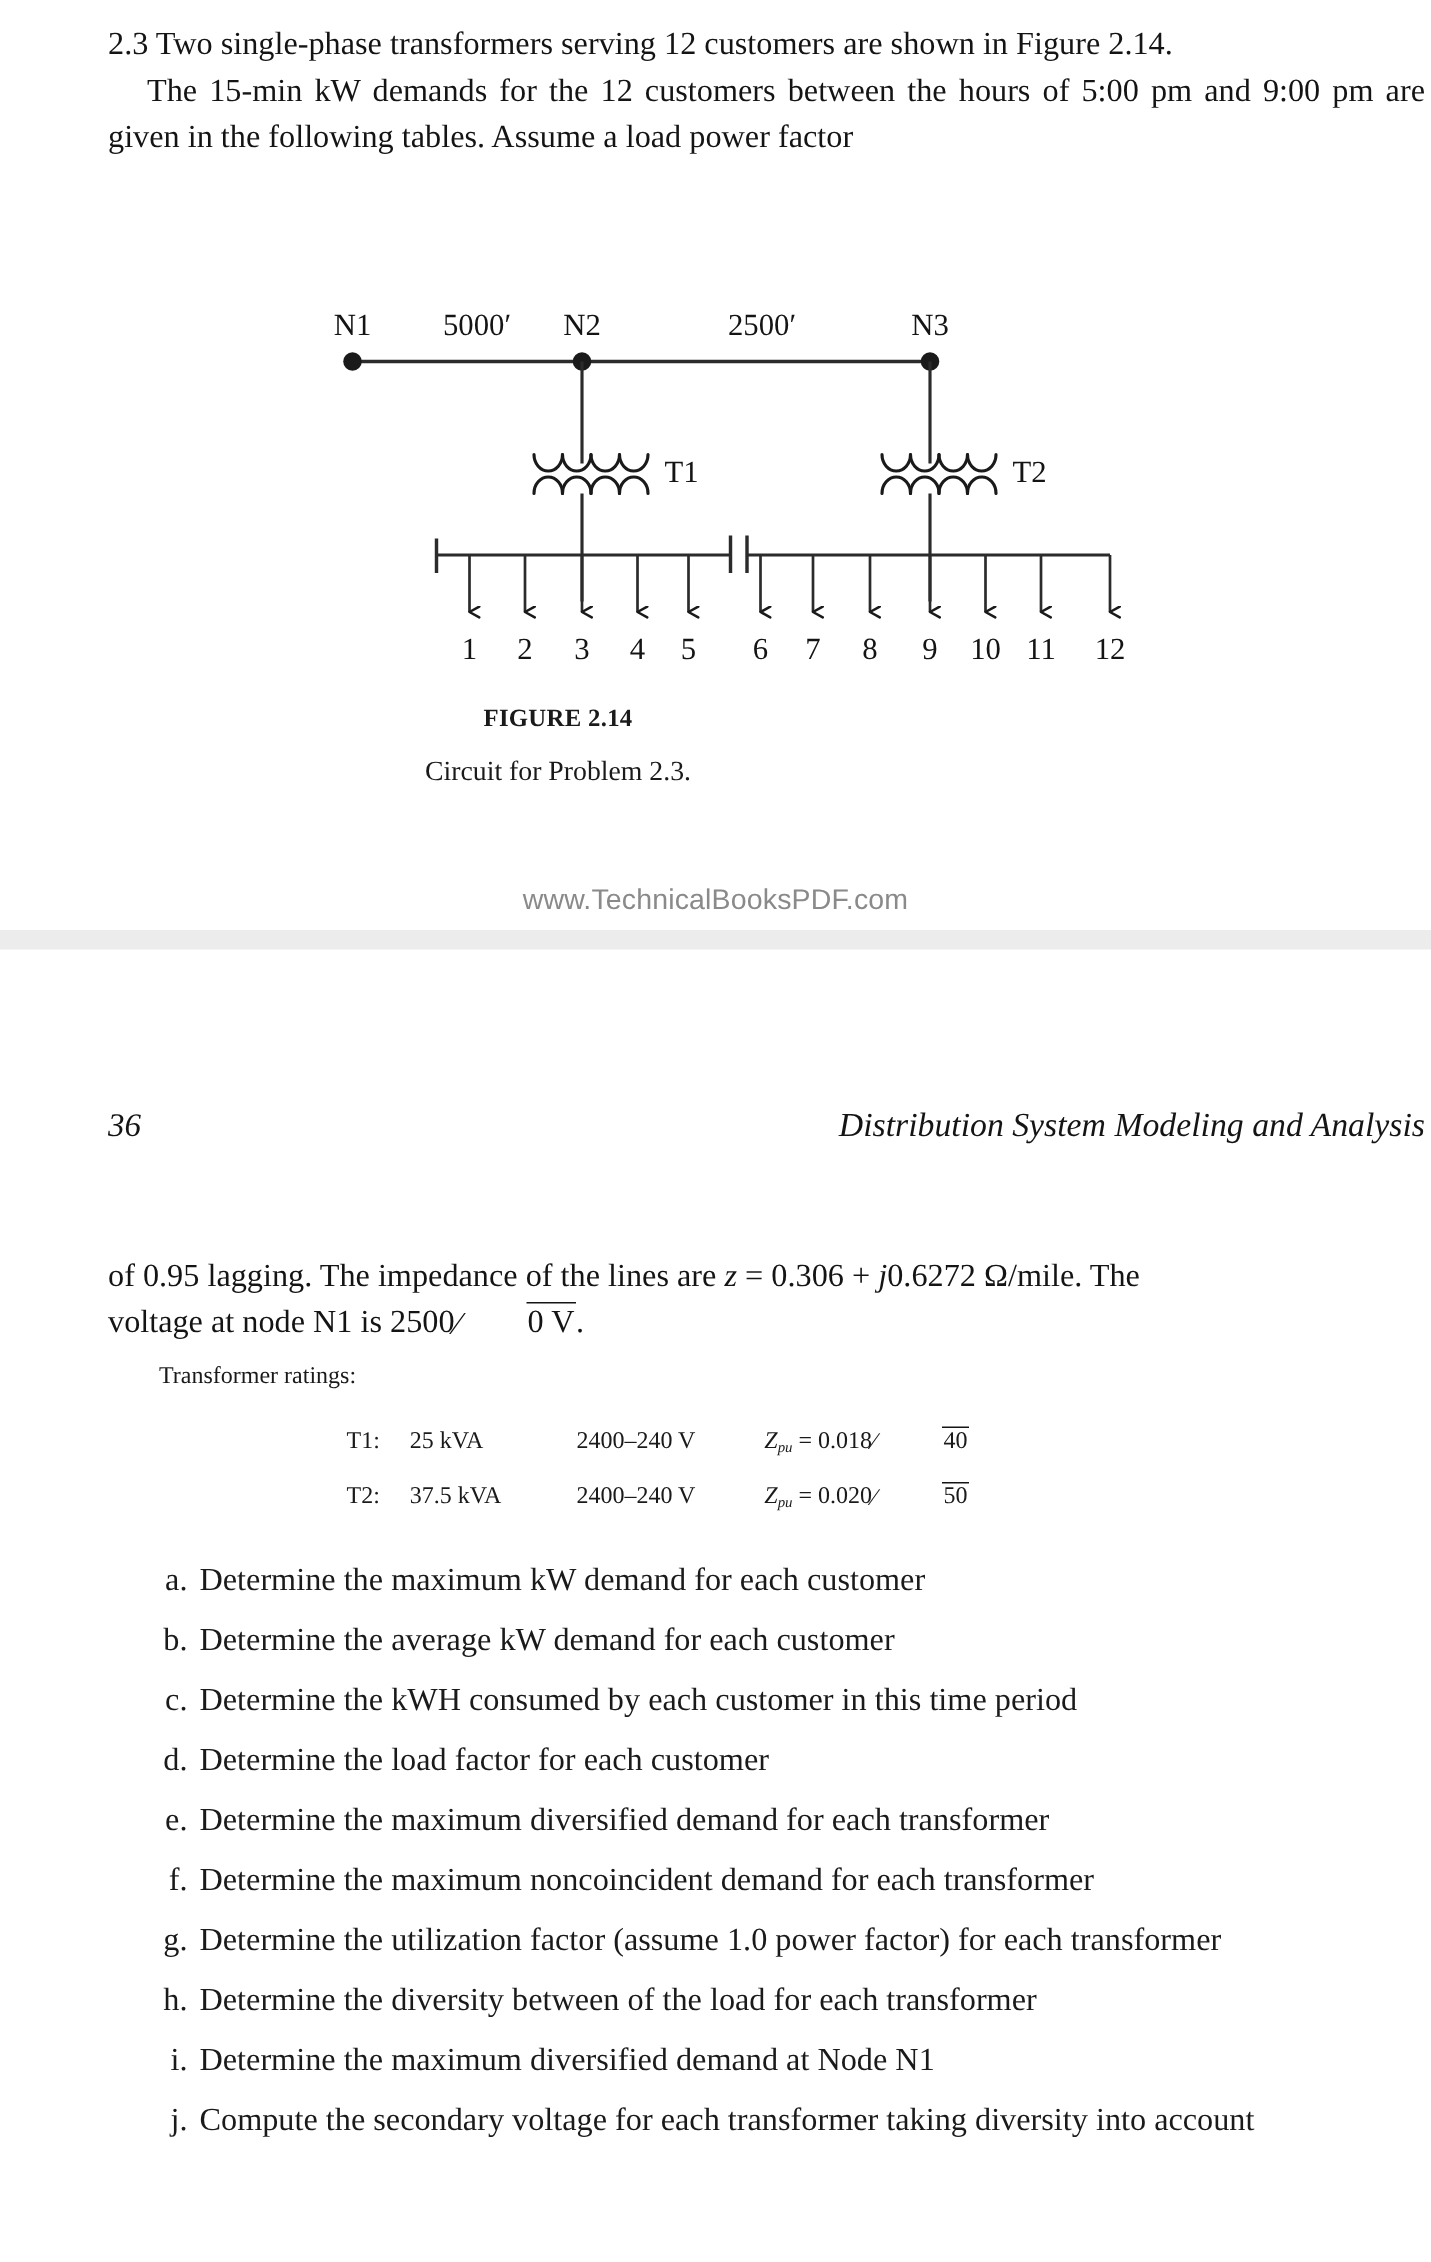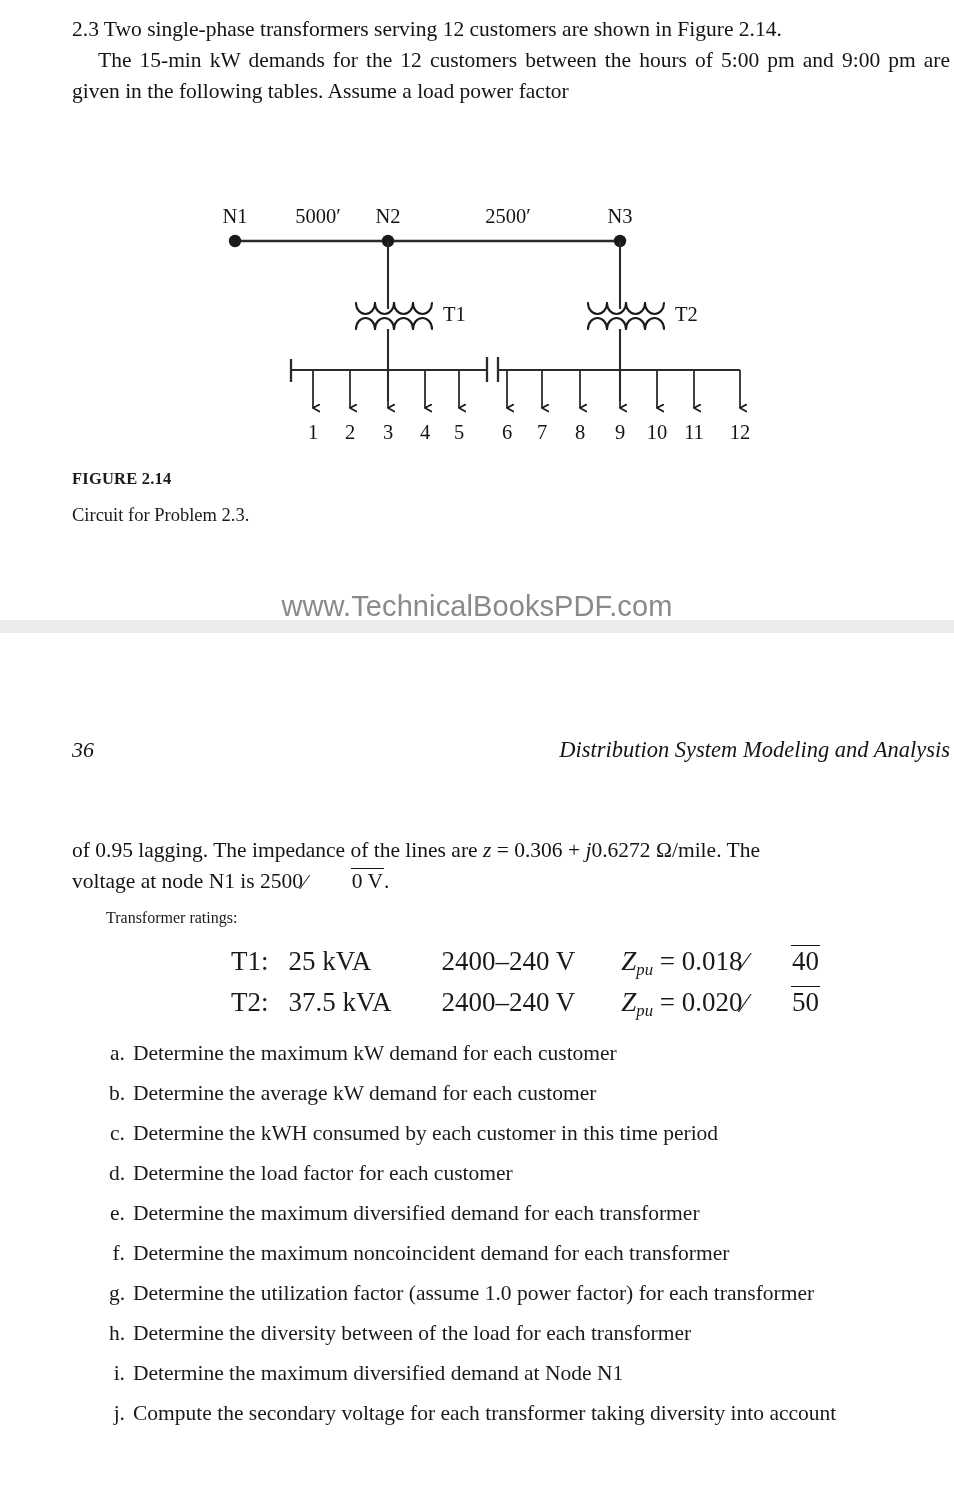--- a/index.html
+++ b/index.html
@@ -45,41 +45,42 @@
   }
   #circuit-svg { display: block; }
 
   
   #figure-caption {
     left: 72px;
     top: 466px;
     width: 600px;
     font-size: 17.5px;
     line-height: 25px;
+    text-align: center;
   }
   #figure-caption .fig-label {
     font-weight: bold;
     font-size: 16.5px;
     letter-spacing: 0.2px;
     display: block;
   }
   #figure-caption .fig-text {
     display: block;
     font-size: 18.5px;
     margin-top: 12px;
   }
 
   
   #watermark {
     left: 0;
     top: 590px;
     width: 954px;
     text-align: center;
     font-family: "Liberation Sans", "DejaVu Sans", sans-serif;
-    font-size: 29px;
+    font-size: 19px;
     color: #8a8a8a;
     letter-spacing: 0.1px;
   }
   #page-separator-band {
     left: 0;
     top: 620px;
     width: 954px;
     height: 13px;
     background: #ececec;
   }
@@ -137,21 +138,21 @@
 
   
   #transformer-ratings {
     left: 0px;
     top: 946px;
     width: 954px;
   }
   #transformer-ratings table {
     margin: 0 auto 0 231px;
     border-collapse: collapse;
-    font-size: 27px;
+    font-size: 16px;
     line-height: 30px;
   }
   #transformer-ratings td {
     padding: 0 0 2px 0;
     vertical-align: baseline;
     white-space: nowrap;
   }
   .col-name   { padding-right: 20px !important; }
   .col-kva    { padding-right: 50px !important; margin-top: 45px; }
   .col-volt   { padding-right: 46px !important; }

